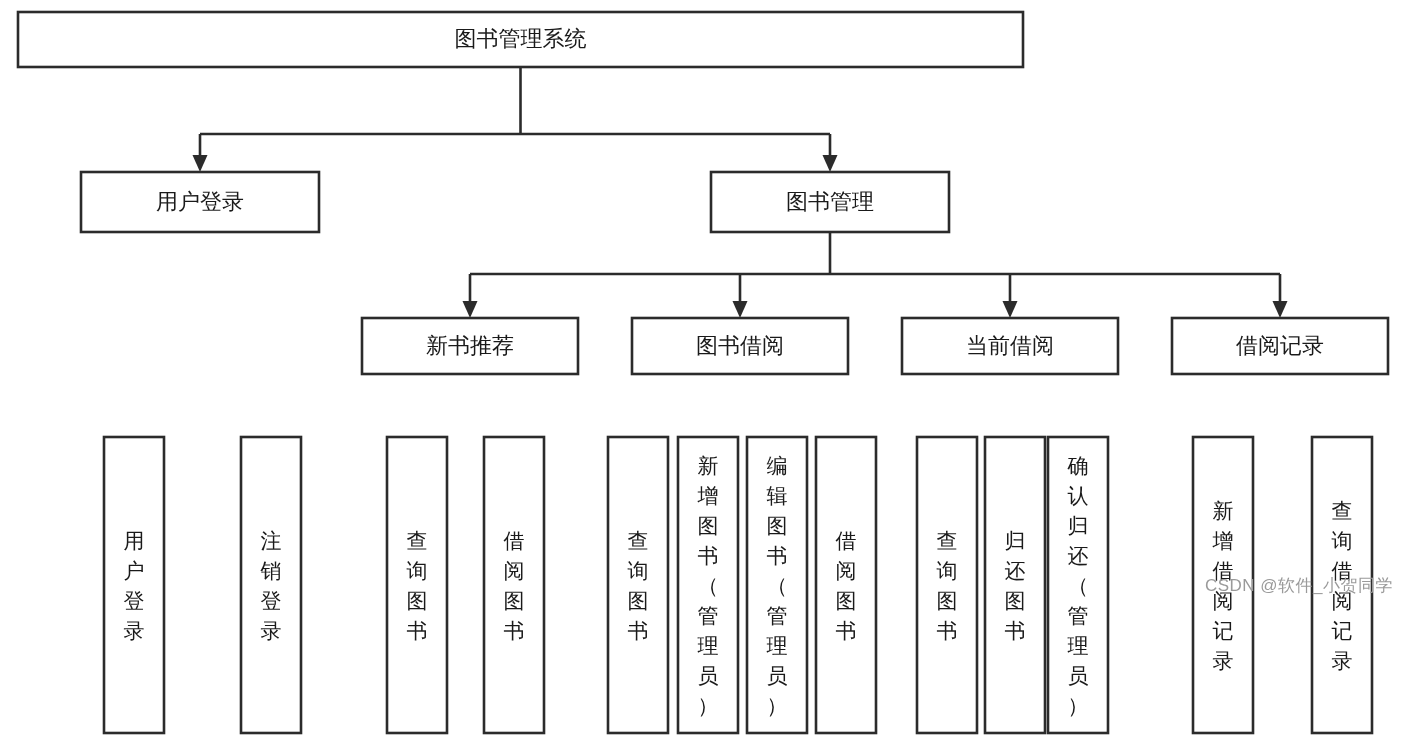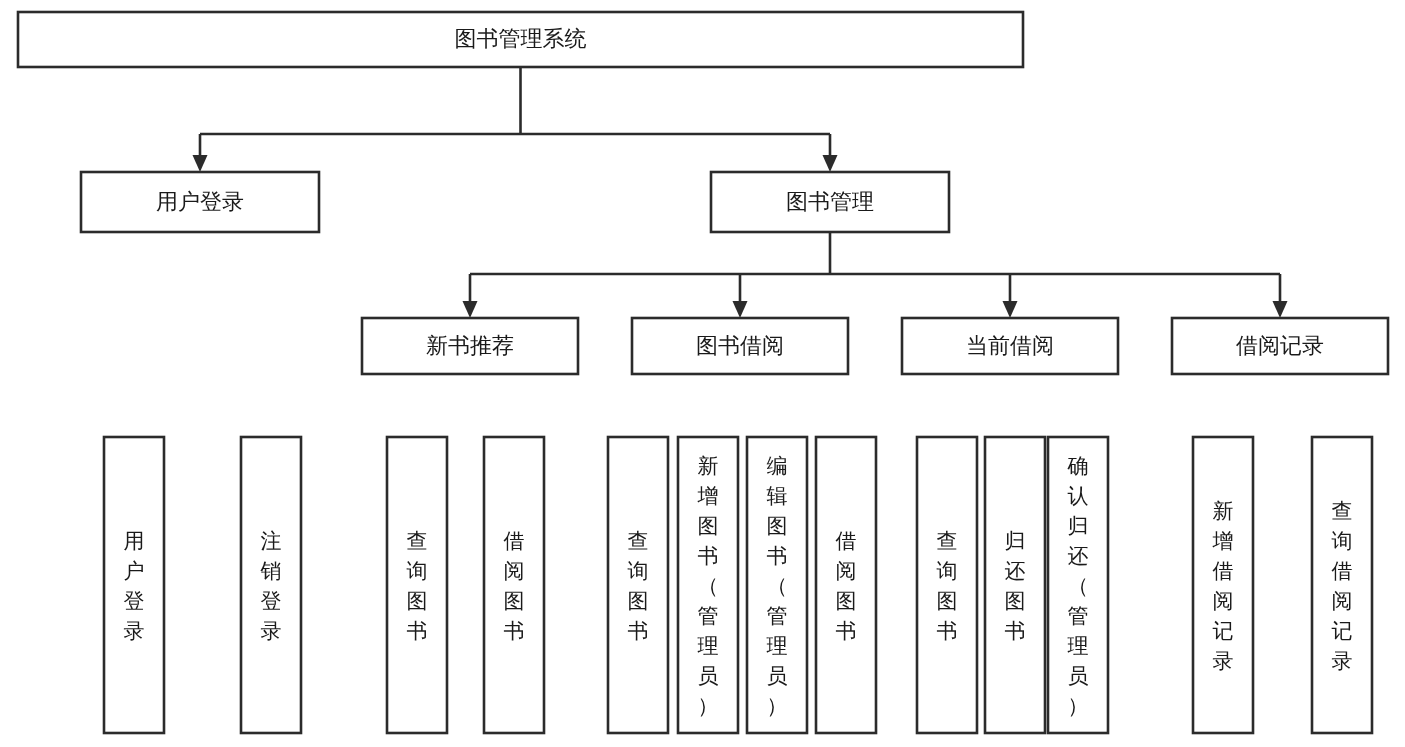--- a/index.html
+++ b/index.html
@@ -169,14 +169,15 @@
           <rect x="1193" y="437" width="60" height="296" class="node-box"></rect>
           <text x="1223" class="node-label-vertical"><tspan x="1223" y="518.4">新</tspan><tspan x="1223" y="548.4">增</tspan><tspan x="1223" y="578.4">借</tspan><tspan x="1223" y="608.4">阅</tspan><tspan x="1223" y="638.4">记</tspan><tspan x="1223" y="668.4">录</tspan></text>
         </g>
         <g>
           <rect x="1312" y="437" width="60" height="296" class="node-box"></rect>
           <text x="1342" class="node-label-vertical"><tspan x="1342" y="518.4">查</tspan><tspan x="1342" y="548.4">询</tspan><tspan x="1342" y="578.4">借</tspan><tspan x="1342" y="608.4">阅</tspan><tspan x="1342" y="638.4">记</tspan><tspan x="1342" y="668.4">录</tspan></text>
         </g>
       </g>
   </svg>
 
+  <div class="watermark">CSDN @软件_小贺同学</div>
 
 </div>
 
 </body></html>

